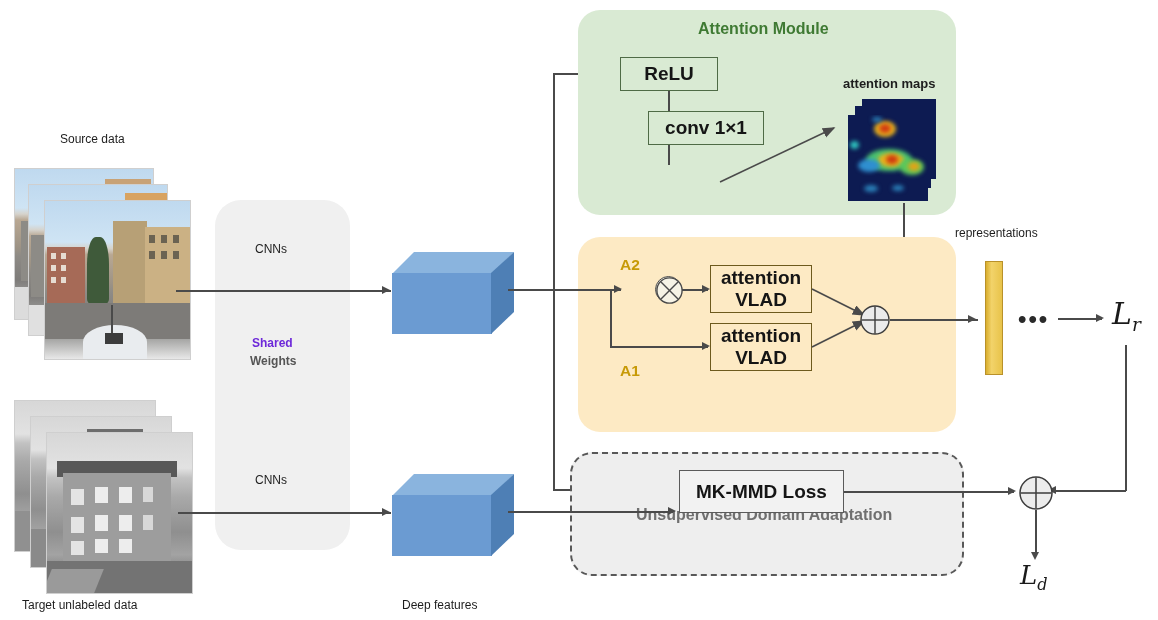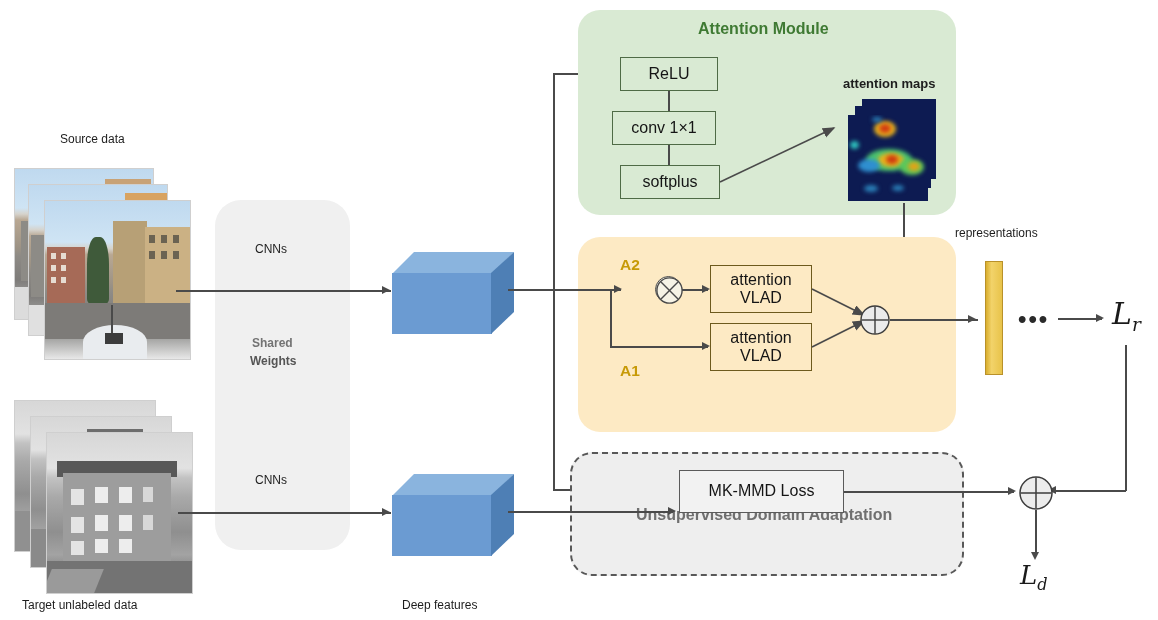--- a/index.html
+++ b/index.html
@@ -58,24 +58,25 @@
     border-radius:26px;
   }
 
   
   .box{
     box-sizing:border-box;
     display:flex;
     align-items:center;
     justify-content:center;
     text-align:center;
-    font-size:16px;
+    font-size:19px;
     color:#151515;
     line-height:1.15;
     white-space:pre-line;
+    font-weight:bold;
   }
   .box-green{
     background:#d9ead3;
     border:1.4px solid #4f6b46;
   }
   .box-yellow{
     background:#fdeac4;
     border:1.4px solid #6d5a1d;
   }
   .box-grey{
@@ -247,21 +248,21 @@
       <div class="bl" style="left:72px;top:106px;width:13px;height:14px;background:#ededed;"></div>
       <div class="bl" style="left:0px;top:128px;width:145px;height:32px;background:#737373;"></div>
       <div class="bl" style="left:0px;top:136px;width:52px;height:24px;background:#9a9a9a;transform:skewX(-22deg);"></div>
     </div>
   </div>
 
   <div class="abs lbl" style="left:22px;top:598px;">Target  unlabeled data</div>
 
   <div class="abs panel-cnn" style="left:215px;top:200px;width:135px;height:350px;"></div>
   <div class="abs lbl" style="left:255px;top:242px;">CNNs</div>
-  <div class="abs lbl lbl-bold" style="left:252px;top:336px;color:#737373;text-align:right;">Shared</div>
+  <div class="abs lbl lbl-bold" style="left:252px;top:336px;color:#6d28d9;text-align:right;">Shared</div>
   <div class="abs lbl lbl-bold" style="left:250px;top:354px;color:#555;">Weights</div>
   <div class="abs lbl" style="left:255px;top:473px;">CNNs</div>
 
   <div class="abs ln ln-h" style="left:176px;top:290px;width:215px;"></div>
   <div class="abs arrow ar-r" style="left:382px;top:285.5px;"></div>
 
   <div class="abs ln ln-h" style="left:178px;top:512px;width:213px;"></div>
   <div class="abs arrow ar-r" style="left:382px;top:507.5px;"></div>
 
   <div class="cuboid" style="left:392px;top:252px;width:122px;height:82px;">
@@ -286,23 +287,22 @@
 
   <div class="abs ln ln-v" style="left:553px;top:289px;height:201px;"></div>
   <div class="abs ln ln-h" style="left:553px;top:489px;width:122px;"></div>
   <div class="abs arrow ar-r" style="left:668px;top:484.5px;"></div>
 
   <div class="abs panel-green" style="left:578px;top:10px;width:378px;height:205px;"></div>
   <div class="abs panel-title title-green" style="left:698px;top:20px;">Attention Module</div>
 
   <div class="abs box box-green" style="left:620px;top:57px;width:98px;height:34px;">ReLU</div>
   <div class="abs ln ln-v" style="left:668px;top:91px;height:20px;"></div>
-  <div class="abs box box-green" style="left:612px;top:111px;width:104px;height:34px;">conv 1×1</div>
+  <div class="abs box box-green" style="left:648px;top:111px;width:116px;height:34px;">conv 1×1</div>
   <div class="abs ln ln-v" style="left:668px;top:145px;height:20px;"></div>
-  <div class="abs box box-green" style="left:620px;top:165px;width:100px;height:34px;">softplus</div>
 
   <svg class="abs" style="left:718px;top:120px;width:130px;height:80px;overflow:visible;">
     <defs>
       <marker id="amk" markerWidth="9" markerHeight="9" refX="7" refY="3.2" orient="auto">
         <path d="M0,0 L8,3.2 L0,6.4 z" fill="#4a4a4a"></path>
       </marker>
     </defs>
     <line x1="2" y1="62" x2="116" y2="8" stroke="#4a4a4a" stroke-width="1.6" marker-end="url(#amk)"></line>
   </svg>
 

